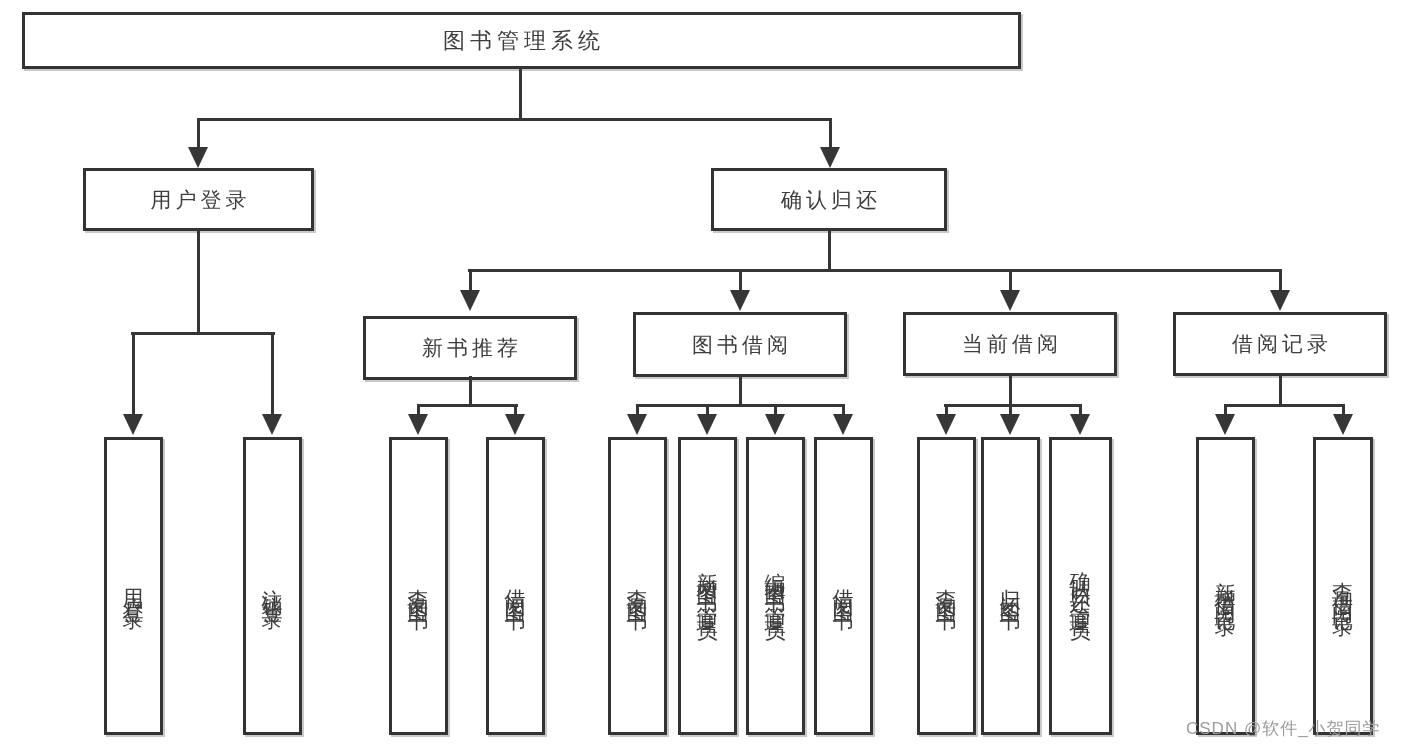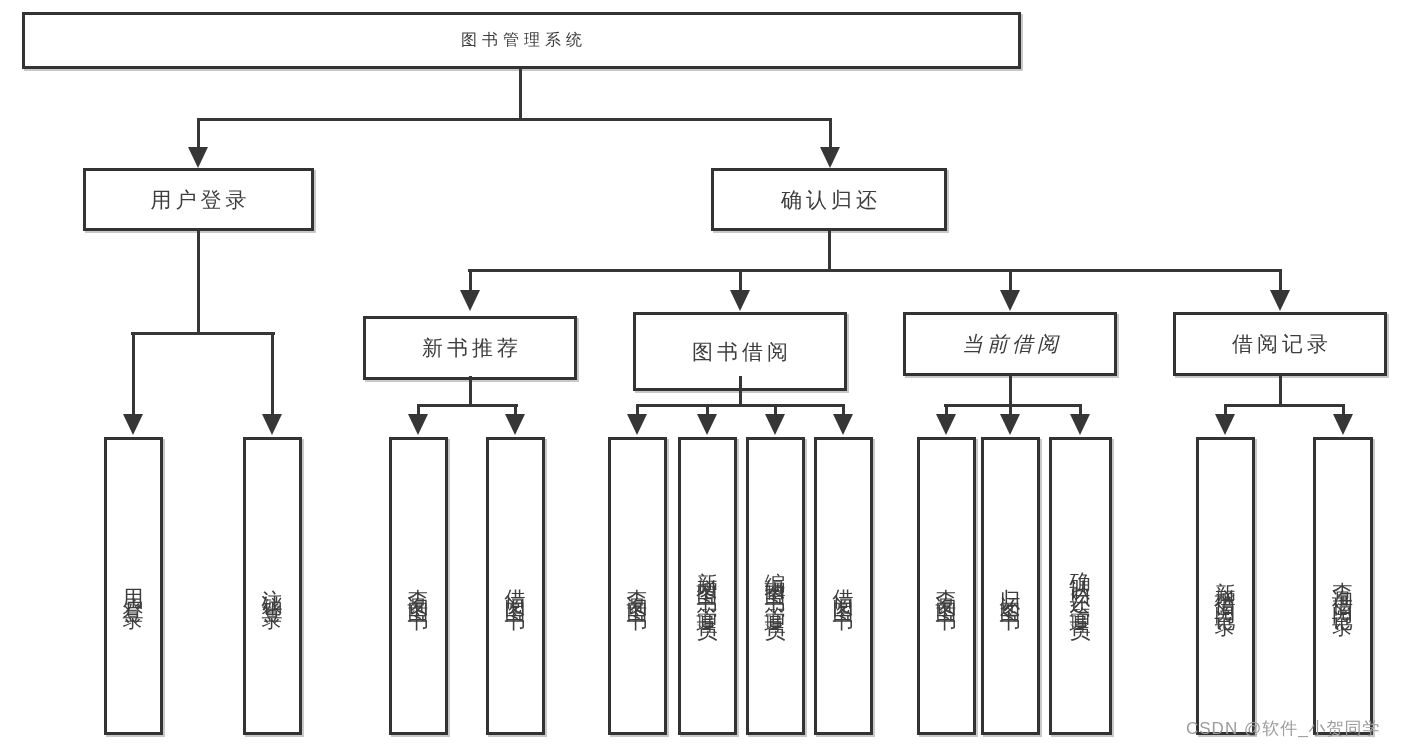--- a/index.html
+++ b/index.html
@@ -20,21 +20,21 @@
     display: flex;
     align-items: center;
     justify-content: center;
     color: #3d3d3d;
     font-size: 21px;
     letter-spacing: 4px;
     text-indent: 4px;
     white-space: nowrap;
   }
   .root-node {
-    font-size: 16px;
+    font-size: 22px;
     letter-spacing: 5px;
     text-indent: 5px;
     justify-content: center;
   }
   .leaf {
     position: absolute;
     top: 437px;
     height: 298px;
     width: 59px;
     border: 3px solid #333333;
@@ -114,24 +114,24 @@
   <div class="vline" style="left:739px; top:271px; height:21px;"></div>
   <div class="tri" style="left:730px; top:290px;"></div>
   <div class="vline" style="left:1009px; top:271px; height:21px;"></div>
   <div class="tri" style="left:1000px; top:290px;"></div>
   <div class="vline" style="left:1279px; top:271px; height:21px;"></div>
   <div class="tri" style="left:1270px; top:290px;"></div>
 
   <div class="node" style="left:363px; top:316px; width:214px; height:64px;">
     <span>新书推荐</span>
   </div>
-  <div class="node" style="left:633px; top:312px; width:214px; height:79px;">
+  <div class="node" style="left:633px; top:312px; width:214px; height:65px;">
     <span>图书借阅</span>
   </div>
-  <div class="node" style="left:903px; top:312px; width:214px; height:64px;font-style:italic;">
+  <div class="node" style="left:903px; top:312px; width:214px; height:64px;">
     <span>当前借阅</span>
   </div>
   <div class="node" style="left:1173px; top:312px; width:214px; height:64px;">
     <span>借阅记录</span>
   </div>
 
   <div class="vline" style="left:469px; top:376px; height:31px;"></div>
   <div class="hline" style="left:417px; top:404px; width:101px;"></div>
   <div class="vline" style="left:417px; top:406px; height:9px;"></div>
   <div class="tri" style="left:408px; top:414px;"></div>

